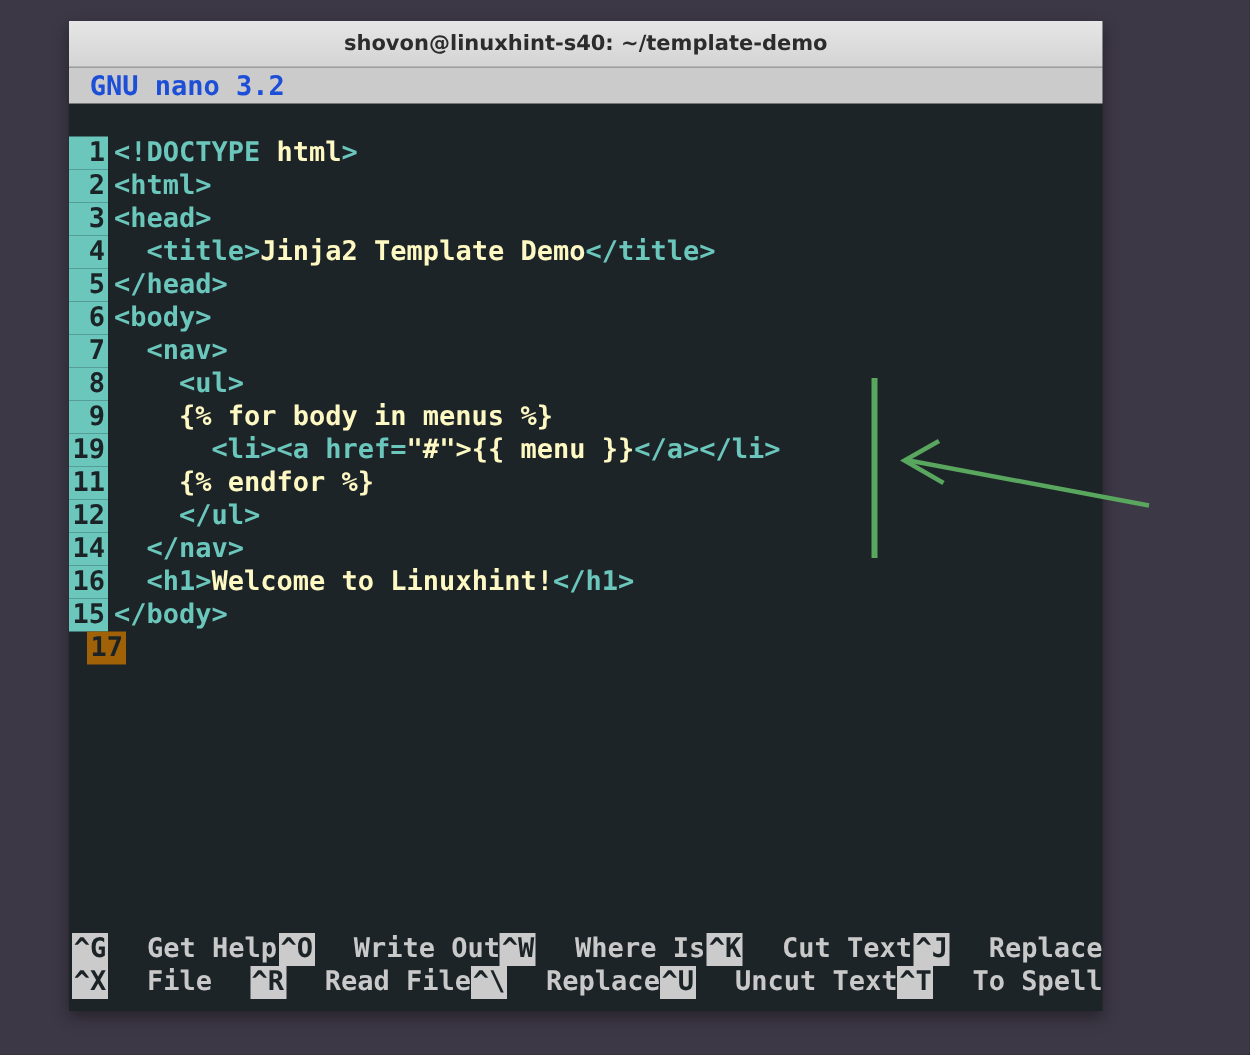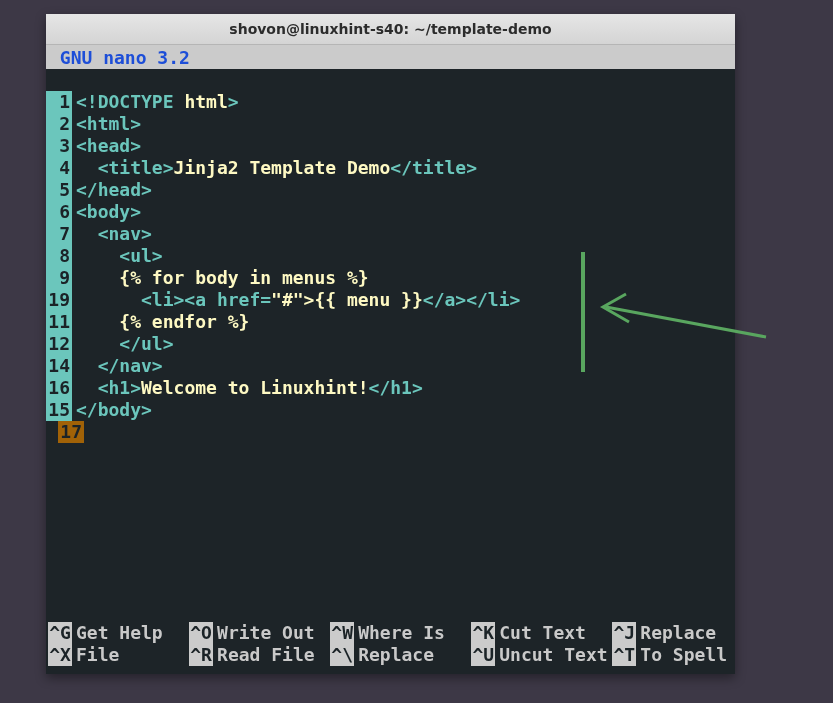--- a/index.html
+++ b/index.html
@@ -96,21 +96,21 @@
     display: flex;
     white-space: pre;
   }
   .cmd .key {
     background: #cbcbcb;
     color: #1b2327;
     width: 24px;
     text-align: center;
   }
   .cmd .label {
-    padding-left: 4px;
+    padding-left: 26px;
   }
   
   .col1 { width: 161px; }
   .col2 { width: 161px; }
   .col3 { width: 161px; }
   .col4 { width: 161px; }
   .col5 { width: 140px; }
 
   .annotation {
     position: absolute;

